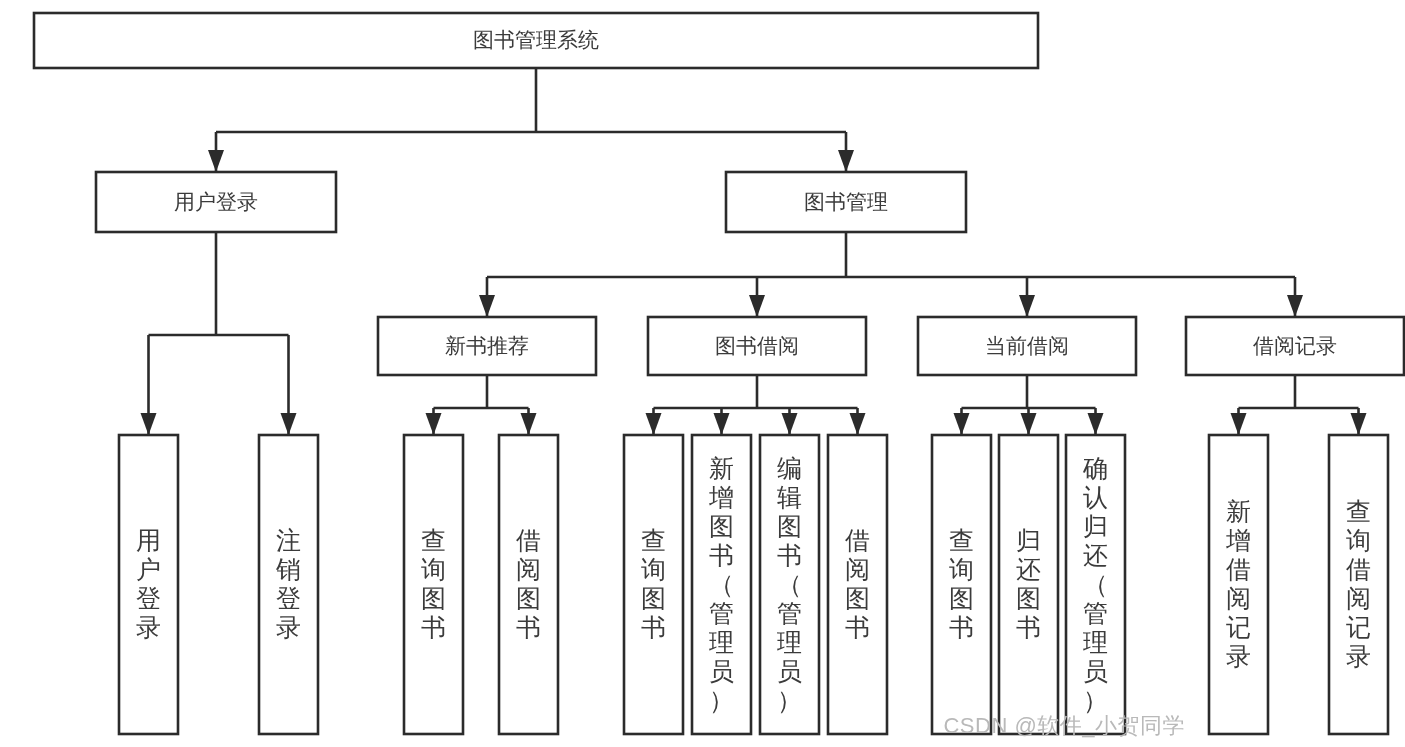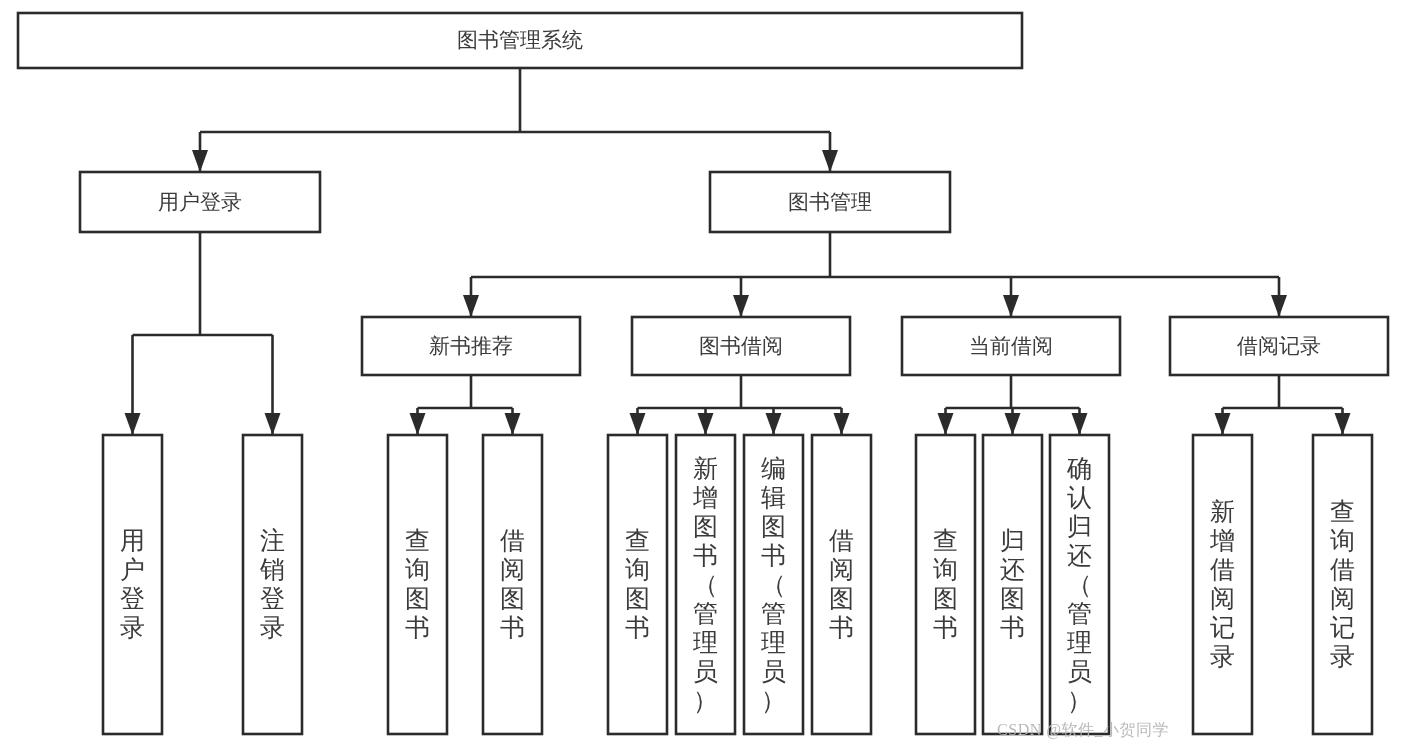--- a/index.html
+++ b/index.html
@@ -9,21 +9,21 @@
   }
   body {
     width: 1405px;
     height: 747px;
     position: relative;
     overflow: hidden;
     font-family: "Liberation Sans", "DejaVu Sans", sans-serif;
   }
   #diagram-root {
     position: absolute;
-    left: 0;
+    left: 16px;
     top: 0;
     width: 1181px;
     height: 747px;
   }
   svg#tree-svg {
     display: block;
     width: 1405px;
     height: 747px;
   }
   .node-box {
@@ -51,22 +51,22 @@
   .node-label-v-char {
     fill: #3b3b3b;
     font-family: "Liberation Sans", "DejaVu Sans", sans-serif;
     font-size: 25px;
     text-anchor: middle;
   }
   .watermark {
     position: absolute;
     right: 12px;
     bottom: 6px;
-    font-family: Liberation Serif, serif;
-    font-size: 16px;
+    font-family: Liberation Sans, sans-serif;
+    font-size: 22px;
     color: #b9b9b9;
     letter-spacing: 0.5px;
     white-space: nowrap;
     user-select: none;
   }
 </style>
 </head>
 <body>
 
 <div id="diagram-root">

